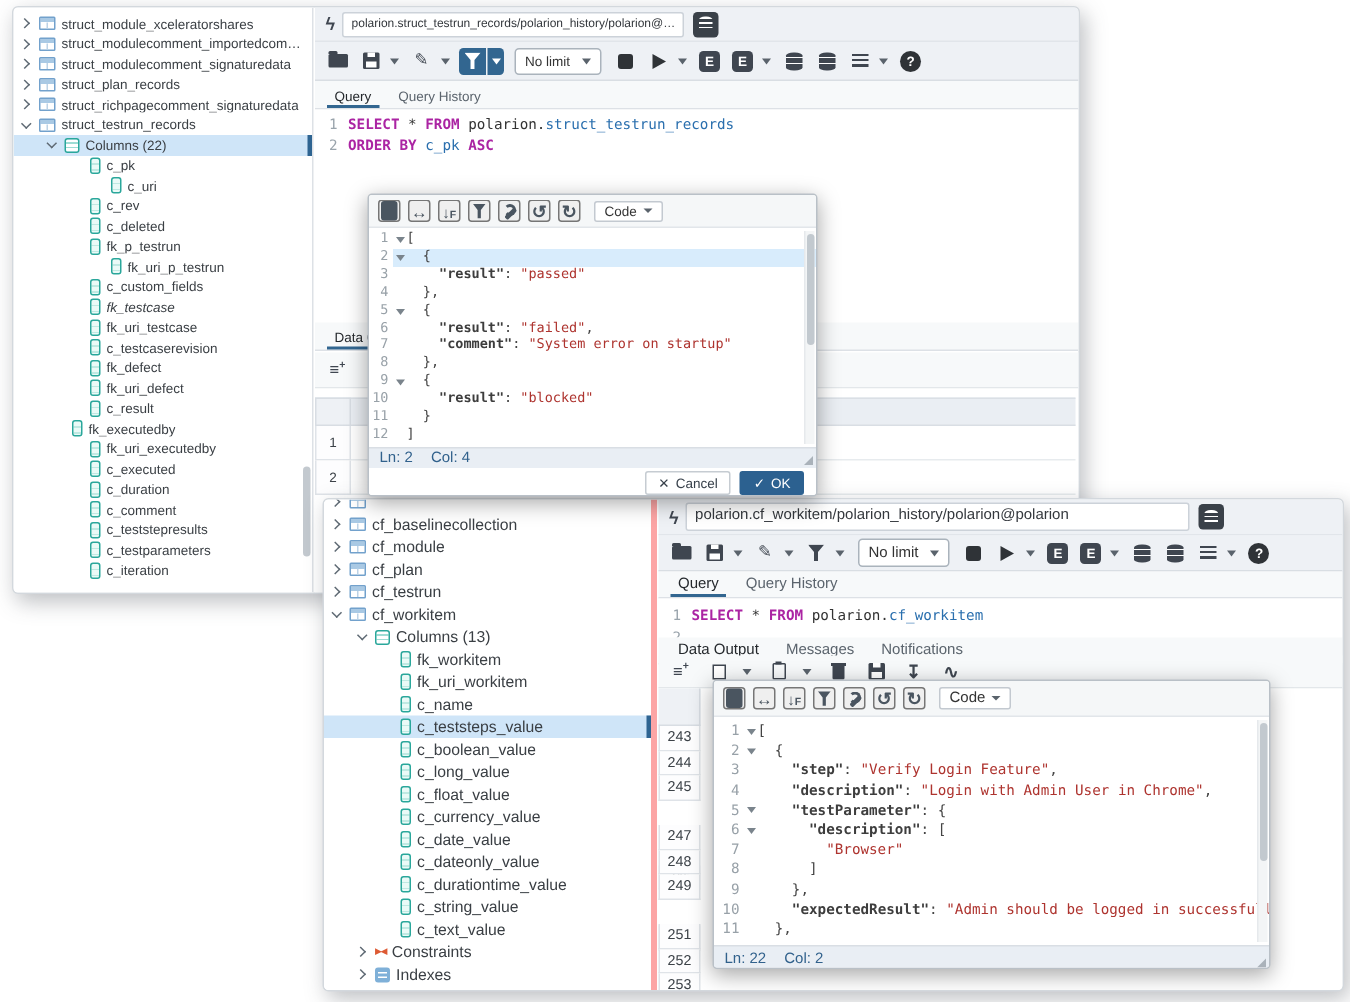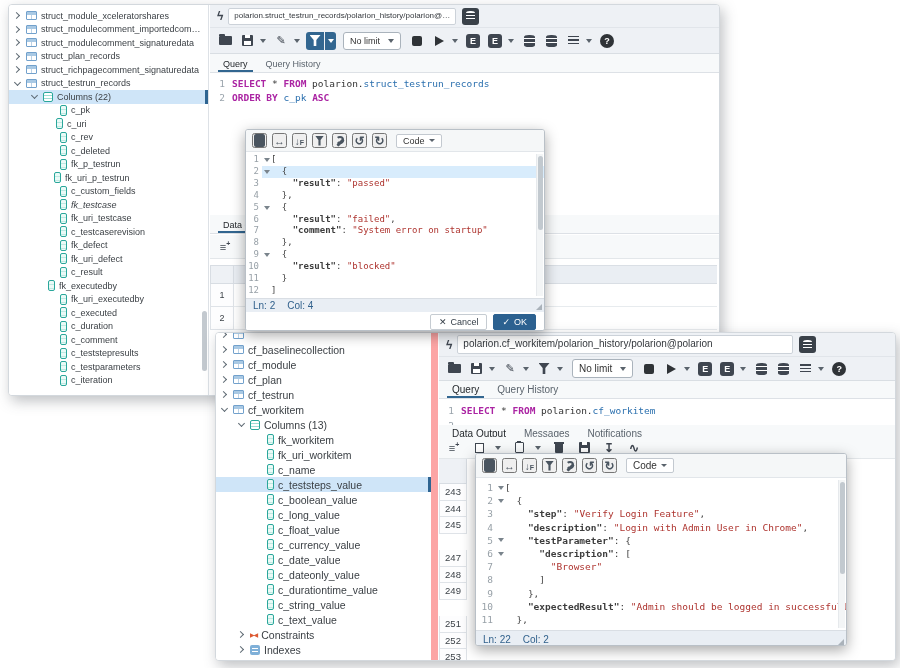--- a/index.html
+++ b/index.html
@@ -9,21 +9,21 @@
 
   
   .card { position:absolute; background:#fff; border:1px solid #d3d8dd; border-radius:4px;
           box-shadow:3px 5px 14px rgba(70,75,82,.35); overflow:hidden; }
   .w1 { left:8px; top:4px; width:712px; height:392px; }
   .w2 { left:215px; top:332px; width:681px; height:329px; z-index:10; }
 
   
   .tree { position:absolute; top:0; bottom:0; left:0; background:#fff; overflow:hidden; }
   .w1 .tree { width:200px; border-right:1px solid #dde1e6; padding-top:4px; }
-  .w2 .tree { width:222px; border-right:7px solid #fca5a5; padding-top:0; }
+  .w2 .tree { width:222px; border-right:4px solid #fca5a5; padding-top:0; }
   .w2 .tree .list { position:relative; top:-6px; }
   .trow { position:relative; display:flex; align-items:center; gap:4px; white-space:nowrap; color:#3a3f44; }
   .w1 .trow { height:13.5px; font-size:9px; }
   .w2 .trow { height:15px; font-size:10.5px; }
   .trow.sel { background:#cfe5f8; }
   .trow.sel::after { content:""; position:absolute; right:0; top:0; bottom:0; width:3px; background:#2e6491; }
   .tlabel { overflow:hidden; text-overflow:ellipsis; }
   .arrow { width:9px; flex:0 0 9px; display:flex; align-items:center; justify-content:center; }
   .arrow.collapsed::before { content:""; width:4px; height:4px; border-right:1.3px solid #5f6a74;
        border-bottom:1.3px solid #5f6a74; transform:rotate(-45deg); margin-left:-2px; }
@@ -273,41 +273,41 @@
           <div class="trow sel" style="padding-left: 21px;">
             <span class="arrow expanded"></span>
             <span class="ticon t-columns"></span>
             <span class="tlabel">Columns (22)</span>
           </div>
           <div class="trow" style="padding-left: 38px;">
             <span class="arrow "></span>
             <span class="ticon t-column"></span>
             <span class="tlabel">c_pk</span>
           </div>
-          <div class="trow" style="padding-left: 34px;">
+          <div class="trow" style="padding-left: 52px;">
             <span class="arrow "></span>
             <span class="ticon t-column"></span>
             <span class="tlabel">c_uri</span>
           </div>
           <div class="trow" style="padding-left: 38px;">
             <span class="arrow "></span>
             <span class="ticon t-column"></span>
             <span class="tlabel">c_rev</span>
           </div>
           <div class="trow" style="padding-left: 38px;">
             <span class="arrow "></span>
             <span class="ticon t-column"></span>
             <span class="tlabel">c_deleted</span>
           </div>
           <div class="trow" style="padding-left: 38px;">
             <span class="arrow "></span>
             <span class="ticon t-column"></span>
             <span class="tlabel">fk_p_testrun</span>
           </div>
-          <div class="trow" style="padding-left: 32px;">
+          <div class="trow" style="padding-left: 52px;">
             <span class="arrow "></span>
             <span class="ticon t-column"></span>
             <span class="tlabel">fk_uri_p_testrun</span>
           </div>
           <div class="trow" style="padding-left: 38px;">
             <span class="arrow "></span>
             <span class="ticon t-column"></span>
             <span class="tlabel">c_custom_fields</span>
           </div>
           <div class="trow" style="padding-left: 38px; font-style: italic;">

